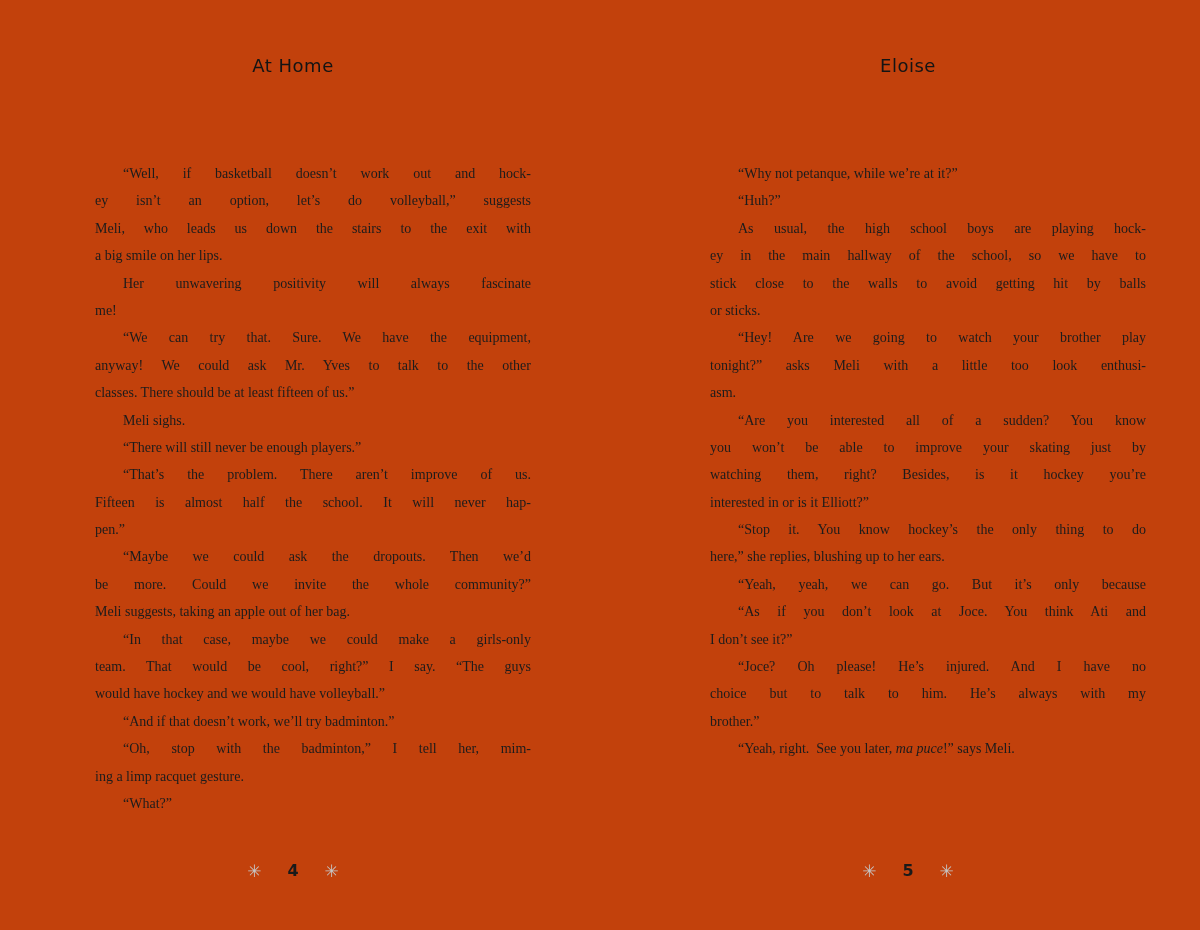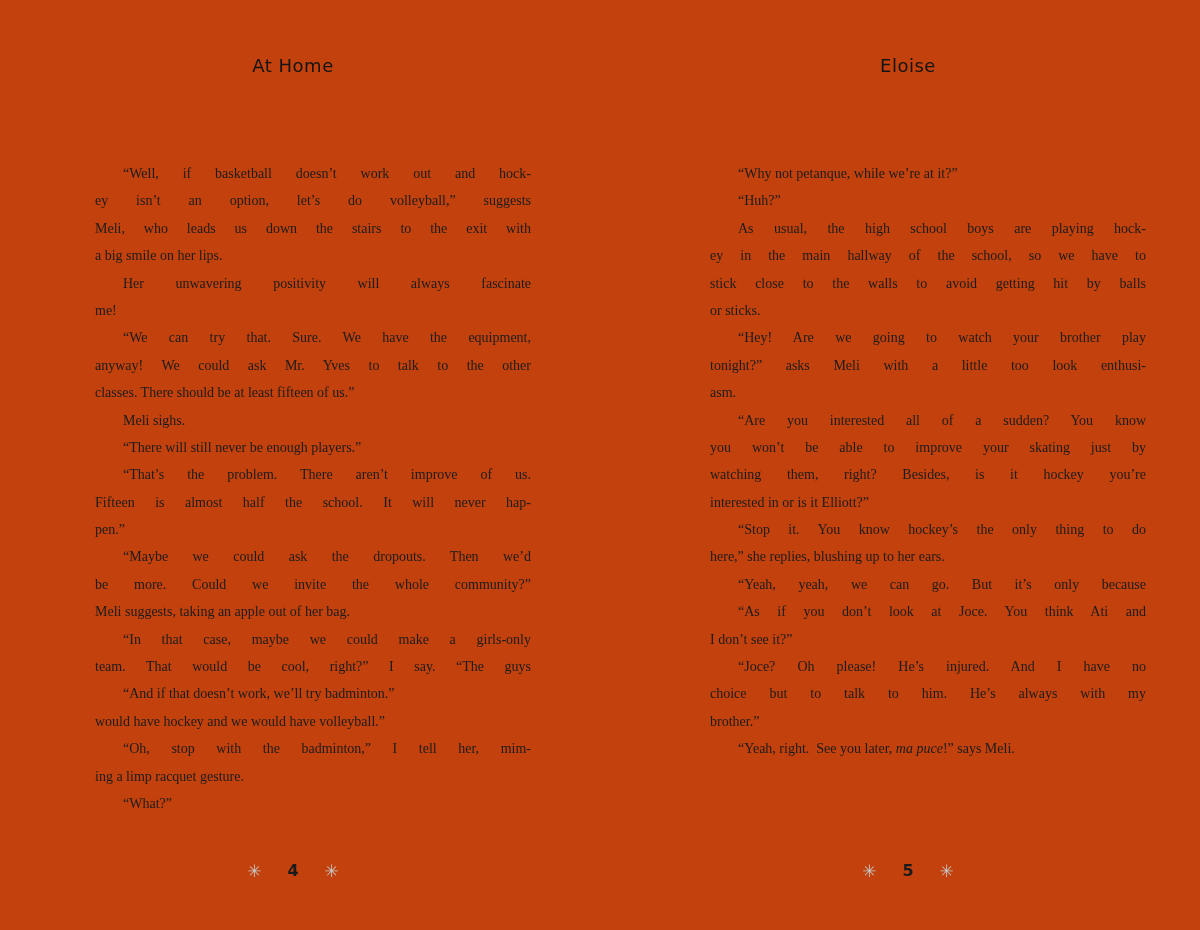--- a/index.html
+++ b/index.html
@@ -108,22 +108,22 @@
         <div class="line first last">Meli sighs.</div>
         <div class="line first last">“There will still never be enough players.”</div>
         <div class="line first">“That’s the problem. There aren’t improve of us.</div>
         <div class="line">Fifteen is almost half the school. It will never hap-</div>
         <div class="line last">pen.”</div>
         <div class="line first">“Maybe we could ask the dropouts. Then we’d</div>
         <div class="line">be more. Could we invite the whole community?”</div>
         <div class="line last">Meli suggests, taking an apple out of her bag.</div>
         <div class="line first">“In that case, maybe we could make a girls-only</div>
         <div class="line">team. That would be cool, right?” I say. “The guys</div>
+        <div class="line last">would have hockey and we would have volleyball.”</div>
         <div class="line first last">“And if that doesn’t work, we’ll try badminton.”</div>
-        <div class="line last">would have hockey and we would have volleyball.”</div>
         <div class="line first">“Oh, stop with the badminton,” I tell her, mim-</div>
         <div class="line last">ing a limp racquet gesture.</div>
         <div class="line first last">“What?”</div>
       </div>
     <div class="footer">
       <span class="snowflake">✳</span>
       <span class="pagenum">4</span>
       <span class="snowflake">✳</span>
     </div>
   </section>

